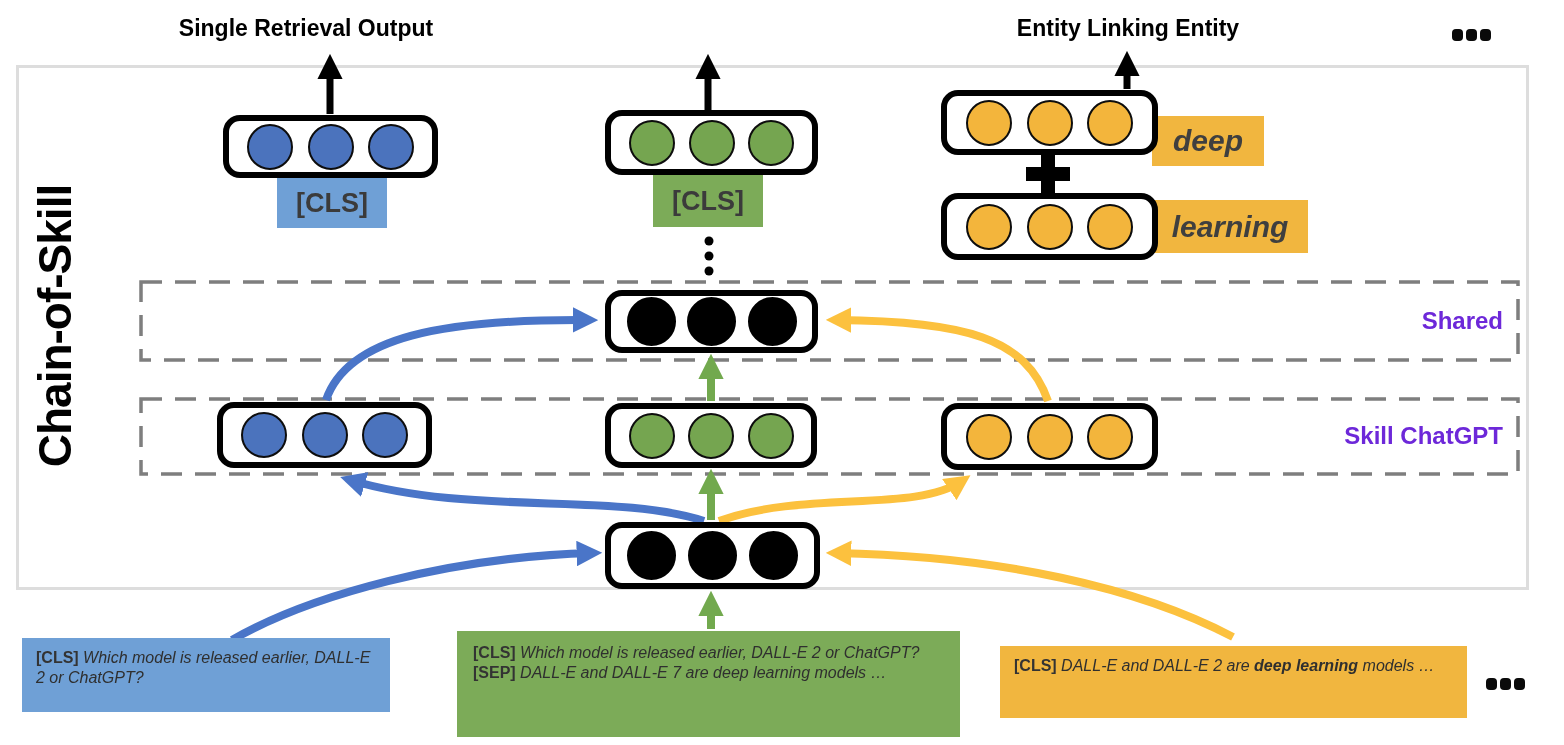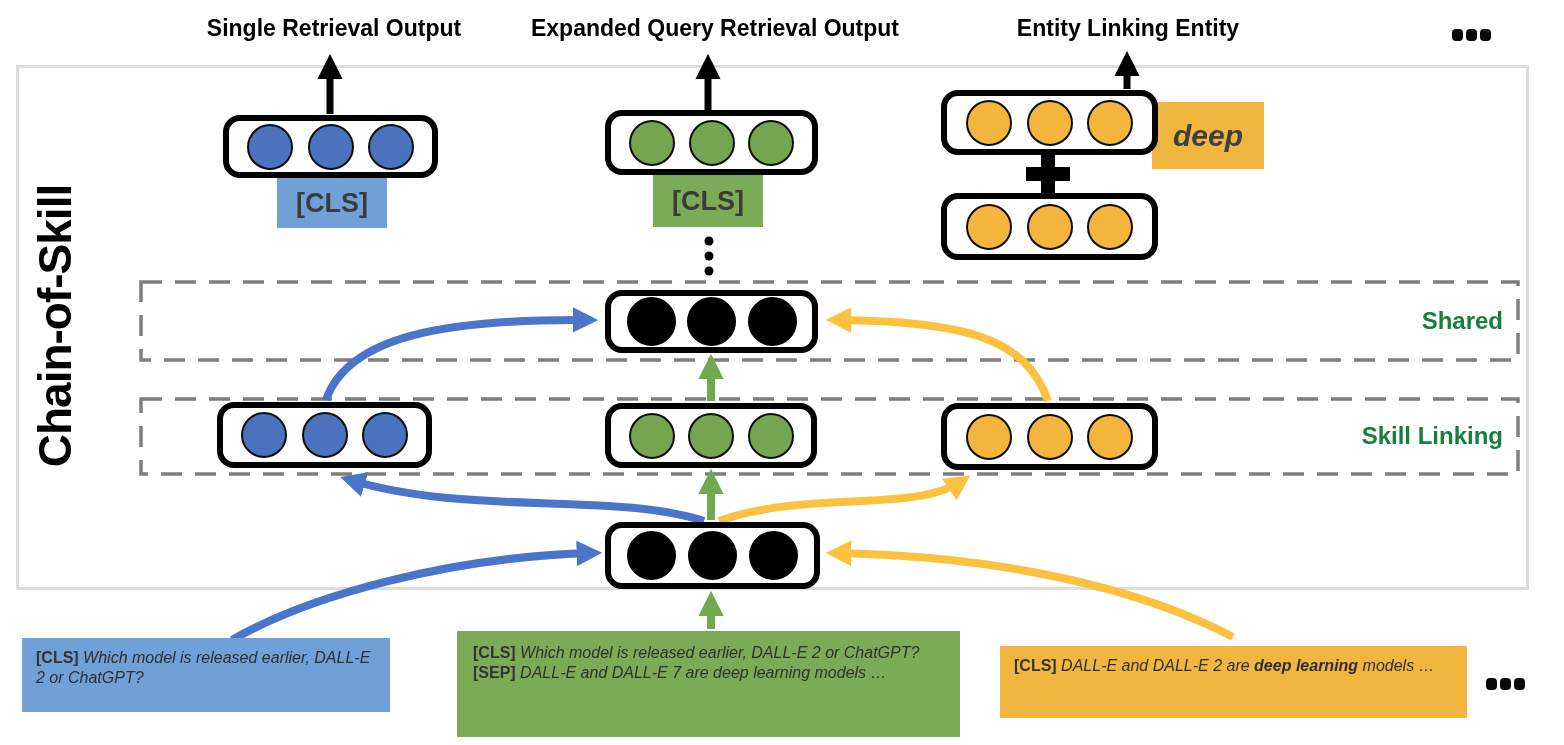--- a/index.html
+++ b/index.html
@@ -31,21 +31,21 @@
   .tag{
     z-index:2;display:flex;align-items:center;justify-content:center;
     font-weight:bold;color:#3b3b3b;
   }
   .tag.cls{font-size:27px;}
   .tag.word{font-style:italic;font-size:30px;color:#3f3f3f;justify-content:center;}
   .bg-blue{background:var(--blue-light);}
   .bg-green{background:var(--green-light);}
   .bg-yellow{background:var(--yellow-light);}
   
-  .band-label{font-size:24px;font-weight:bold;color:#15803d;z-index:4;}
+  .band-label{font-size:24px;font-weight:bold;color:#6d28d9;z-index:4;}
   
   .inputbox{
     z-index:3;color:#2f2f2f;font-size:16px;font-style:italic;line-height:1.22;
     padding:10px 14px;
   }
   .inputbox b{font-style:normal;font-weight:bold;color:#333;}
   .inputbox .hl{font-weight:bold;}
   
   .dots{display:flex;gap:3px;align-items:center;z-index:4;}
   .dots i{display:block;width:11px;height:12px;background:#0a0a0a;border-radius:4px;}
@@ -63,22 +63,21 @@
 </style>
 </head>
 <body>
 
 <div id="canvas">
 
   <div class="abs" id="frame"></div>
 
   <div class="abs" id="cos-title">Chain-of-Skill</div>
 
-  <div class="abs col-title" style="left:144px;width:380px;">Single Retrieval Output</div>
-  <div class="abs col-title" style="left:490px;width:450px;">Expanded Query Retrieval Output</div>
+  <div class="abs col-title" style="left:116px;width:380px;">Single Retrieval Output</div>
   <div class="abs col-title" style="left:948px;width:360px;">Entity Linking Entity</div>
 
   <div class="abs dots" style="left:1452px;top:29px;" title="...">
     <i></i>
       <i></i>
       <i></i>
   </div>
 
   <svg width="1564" height="745" viewBox="0 0 1564 745">
     <defs>
@@ -168,24 +167,25 @@
       <span class="tok yellow"></span>
   </div>
   <div class="abs tbox" style="left:605px;top:522px;width:215px;height:67px;">
     <span class="tok black"></span>
       <span class="tok black"></span>
       <span class="tok black"></span>
   </div>
 
   <div class="abs tag cls bg-blue" style="left:277px;top:178px;width:110px;height:50px;">[CLS]</div>
   <div class="abs tag cls bg-green" style="left:653px;top:175px;width:110px;height:52px;">[CLS]</div>
-  <div class="abs tag word bg-yellow" style="left:1152px;top:102px;width:112px;height:67px;">deep</div>
+  <div class="abs tag word bg-yellow" style="left:1152px;top:116px;width:112px;height:50px;">deep</div>
+  <div class="abs tag word bg-yellow" style="left:1152px;top:200px;width:156px;height:53px;">learning</div>
 
   <div class="abs band-label" style="right:61px;top:307px;">Shared</div>
-  <div class="abs band-label" style="right:61px;top:422px;">Skill Linking</div>
+  <div class="abs band-label" style="right:61px;top:422px;">Skill ChatGPT</div>
 
   <div class="abs inputbox bg-blue" style="left:22px;top:638px;width:368px;height:74px;">
     <b>[CLS]</b><span> Which model is released earlier, DALL-E 2 or ChatGPT?</span>
   </div>
   <div class="abs inputbox bg-green" style="left:457px;top:631px;width:503px;height:106px;padding:12px 16px;">
     <b>[CLS]</b><span> Which model is released earlier, DALL-E 2 or ChatGPT? </span><b>[SEP]</b><span> DALL-E and DALL-E 7 are deep learning models …</span>
   </div>
   <div class="abs inputbox bg-yellow" style="left:1000px;top:638px;width:467px;height:72px;margin-top:8px;">
     <b>[CLS]</b><span> DALL-E and DALL-E 2 are </span><span class="hl">deep learning</span><span> models …</span>
   </div>

